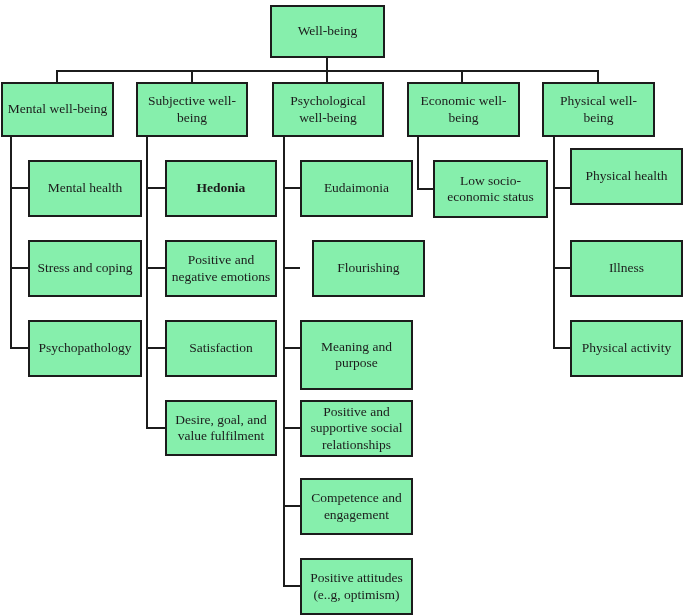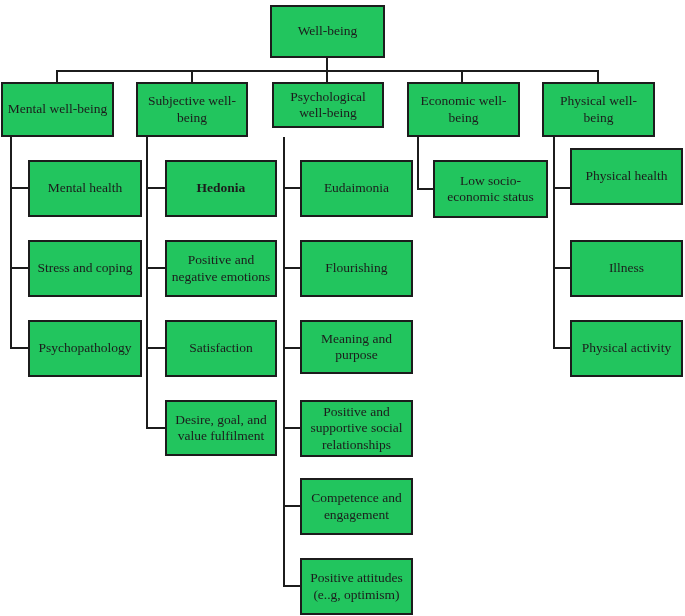--- a/index.html
+++ b/index.html
@@ -12,21 +12,21 @@
     width: 685px;
     height: 616px;
     background: var(--bg, #ffffff);
     font-family: "Liberation Serif", "DejaVu Serif", serif;
     color: var(--text, #1c1c1c);
     overflow: hidden;
   }
   .box {
     position: absolute;
     box-sizing: border-box;
-    background: #22c55e;
+    background: #86efac;
     border: 2px solid var(--line, #1c1c1c);
     display: flex;
     align-items: center;
     justify-content: center;
     text-align: center;
     font-size: 13.5px;
     line-height: 1.22;
     padding: 2px 3px;
     z-index: 2;
   }
@@ -48,21 +48,21 @@
   <div class="vline" style="left:326px; top:58px; height:12px;"></div>
   <div class="hline" style="left:56px; top:70px; width:543px;"></div>
   <div class="vline" style="left:56px;  top:70px; height:12px;"></div>
   <div class="vline" style="left:191px; top:70px; height:12px;"></div>
   <div class="vline" style="left:326px; top:70px; height:12px;"></div>
   <div class="vline" style="left:461px; top:70px; height:12px;"></div>
   <div class="vline" style="left:597px; top:70px; height:12px;"></div>
 
   <div class="box" style="left:1px;   top:82px; width:113px; height:55px;">Mental well-being</div>
   <div class="box" style="left:136px; top:82px; width:112px; height:55px;">Subjective well-being</div>
-  <div class="box" style="left:272px; top:82px; width:112px; height:46px;">Psychological well-being</div>
+  <div class="box" style="left:272px; top:82px; width:112px; height:55px;">Psychological well-being</div>
   <div class="box" style="left:407px; top:82px; width:113px; height:55px;">Economic well-being</div>
   <div class="box" style="left:542px; top:82px; width:113px; height:55px;">Physical well-being</div>
 
   <div class="vline" style="left:10px; top:137px; height:212px;"></div>
   <div class="hline" style="left:10px; top:187px; width:18px;"></div>
   <div class="hline" style="left:10px; top:267px; width:18px;"></div>
   <div class="hline" style="left:10px; top:347px; width:18px;"></div>
 
   <div class="box" style="left:28px; top:160px; width:114px; height:57px;">Mental health</div>
   <div class="box" style="left:28px; top:240px; width:114px; height:57px;text-align:center;">Stress and coping</div>
@@ -81,22 +81,22 @@
 
   <div class="vline" style="left:283px; top:137px; height:450px;"></div>
   <div class="hline" style="left:283px; top:187px; width:17px;"></div>
   <div class="hline" style="left:283px; top:267px; width:17px;"></div>
   <div class="hline" style="left:283px; top:347px; width:17px;"></div>
   <div class="hline" style="left:283px; top:427px; width:17px;"></div>
   <div class="hline" style="left:283px; top:505px; width:17px;"></div>
   <div class="hline" style="left:283px; top:585px; width:17px;"></div>
 
   <div class="box" style="left:300px; top:160px; width:113px; height:57px;">Eudaimonia</div>
-  <div class="box" style="left:300px; top:240px; width:113px; height:57px;">Flourishing</div>
-  <div class="box" style="left:300px; top:320px; width:113px; height:54px;">Meaning and purpose</div>
+  <div class="box" style="left:312px; top:240px; width:113px; height:57px;">Flourishing</div>
+  <div class="box" style="left:300px; top:320px; width:113px; height:70px;">Meaning and purpose</div>
   <div class="box" style="left:300px; top:400px; width:113px; height:57px;">Positive and supportive social relationships</div>
   <div class="box" style="left:300px; top:478px; width:113px; height:57px;">Competence and engagement</div>
   <div class="box" style="left:300px; top:558px; width:113px; height:57px;">Positive attitudes (e..g, optimism)</div>
 
   <div class="vline" style="left:417px; top:137px; height:53px;"></div>
   <div class="hline" style="left:417px; top:188px; width:16px;"></div>
 
   <div class="box" style="left:433px; top:160px; width:115px; height:58px;">Low socio-economic status</div>
 
   <div class="vline" style="left:553px; top:137px; height:212px;"></div>

